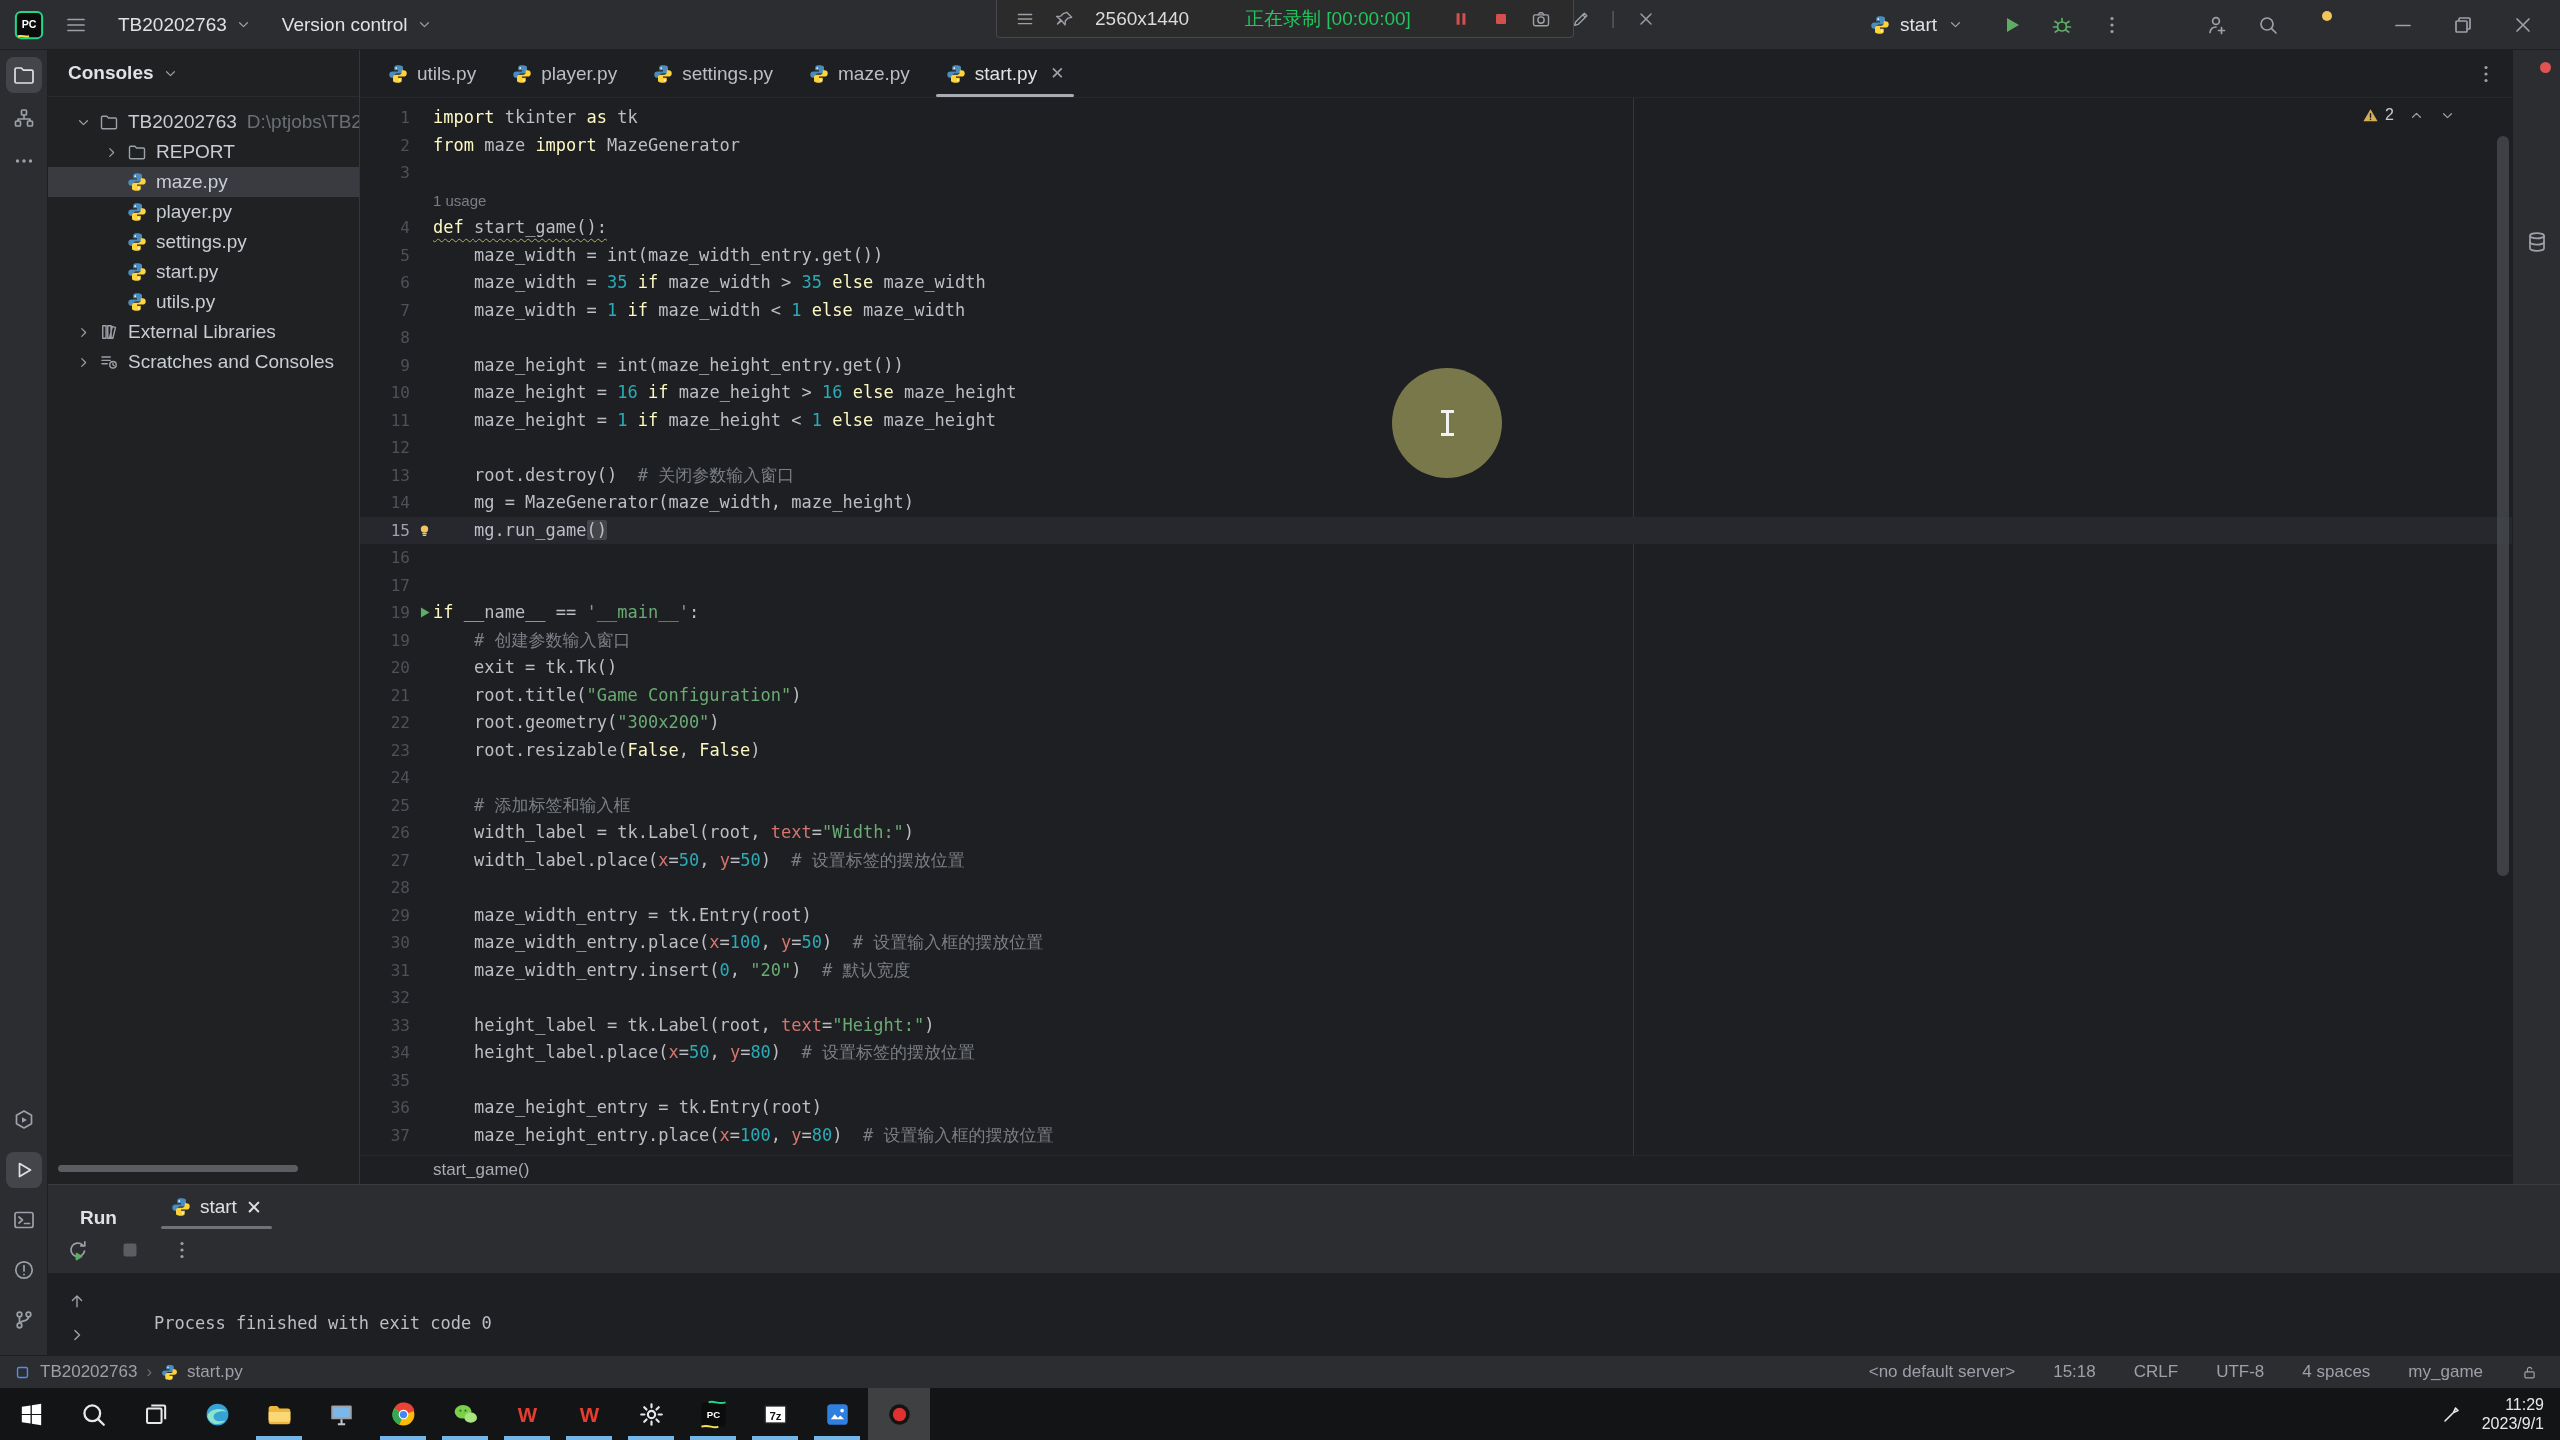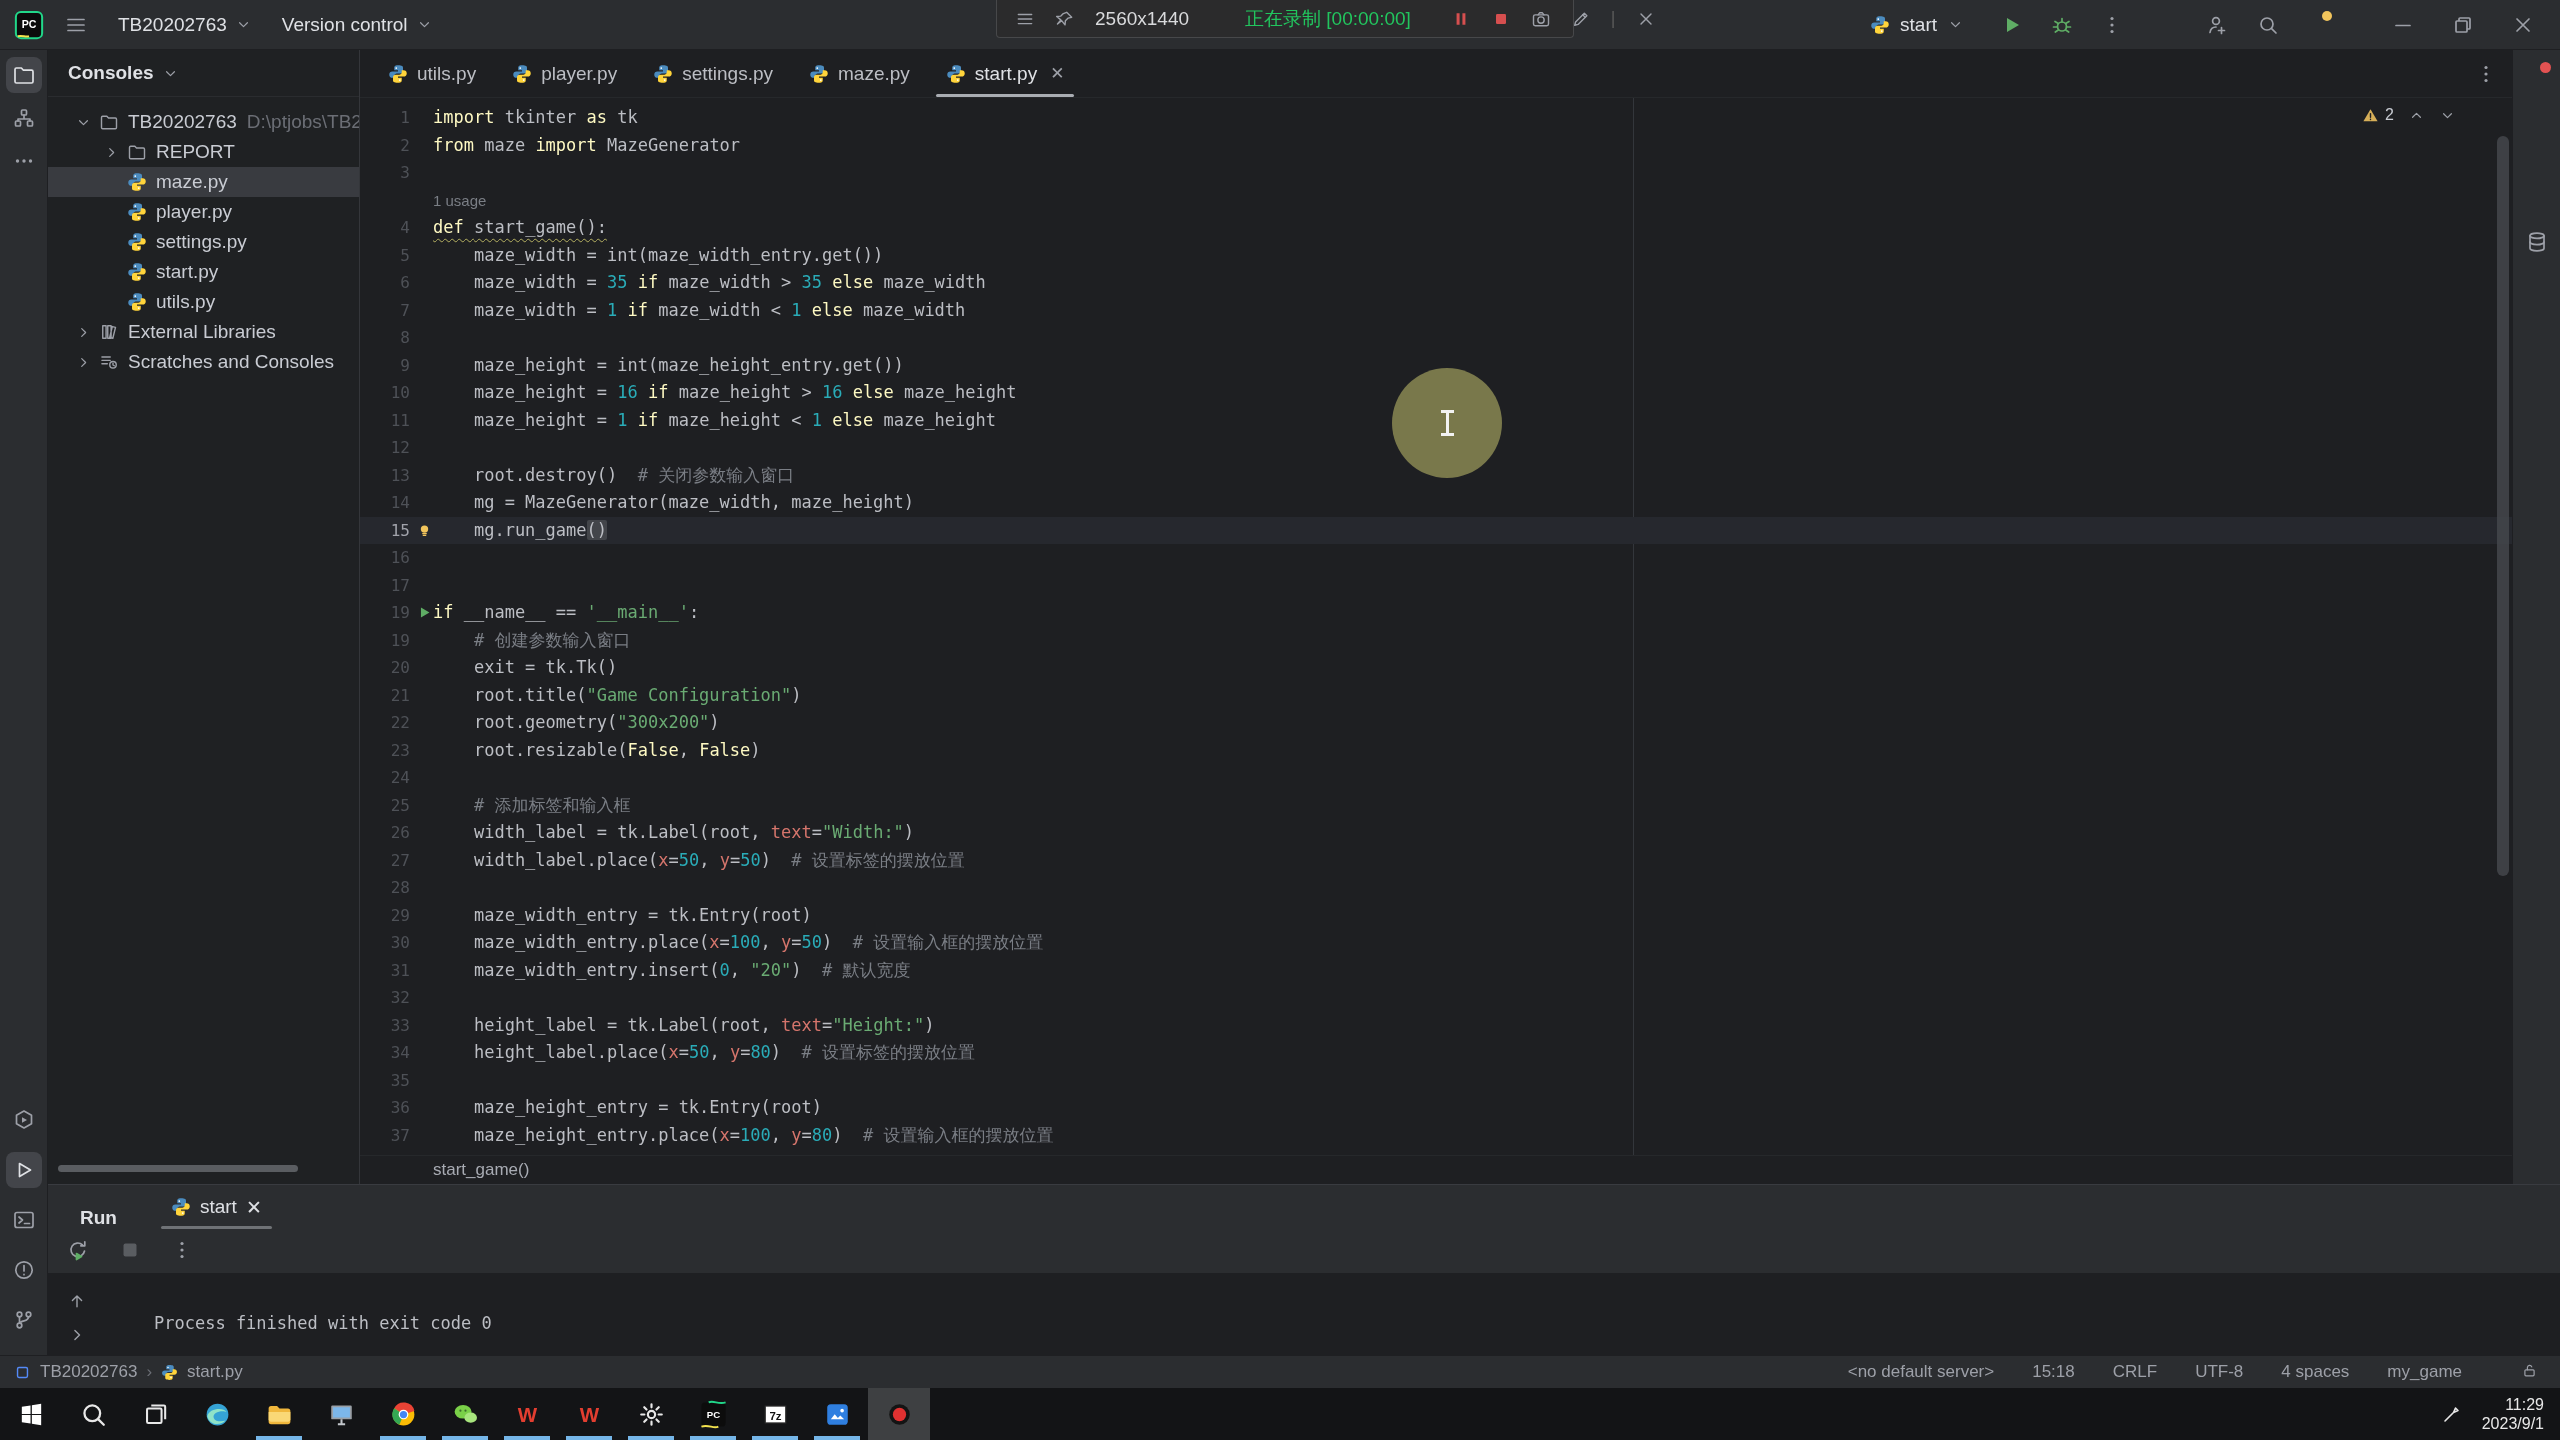--- a/index.html
+++ b/index.html
@@ -107,21 +107,21 @@
   #run-tab::after{content:"";position:absolute;left:0;right:0;bottom:0;height:3px;background:#6f7276;border-radius:2px;}
   #run-toolbar{height:42px;display:flex;align-items:center;gap:28px;padding-left:18px;}
   #run-console{position:absolute;left:0;top:88px;right:0;bottom:0;background:#1e1f22;display:flex;}
   #console-gutter{width:58px;display:flex;flex-direction:column;align-items:center;gap:14px;padding-top:18px;}
   #console-text{font-family:"DejaVu Sans Mono","Liberation Mono",monospace;font-size:17px;color:#bcbec4;padding:40px 0 0 48px;}
 
   
   #statusbar{position:absolute;left:0;top:1355px;width:2560px;height:33px;background:#2b2d30;
     border-top:1px solid #1e1f22;display:flex;align-items:center;font-size:17px;color:#9da0a8;box-sizing:border-box;}
   #status-left{display:flex;align-items:center;gap:9px;padding-left:14px;}
-  #status-right{margin-left:auto;display:flex;align-items:flex-start;gap:59px;padding-right:22px;}
+  #status-right{margin-left:auto;display:flex;align-items:center;gap:38px;padding-right:22px;}
   .status-item{white-space:nowrap;}
 
   
   #taskbar{position:absolute;left:0;top:1388px;width:2560px;height:52px;background:#131416;display:flex;align-items:stretch;}
   .tb-cell{width:62px;display:flex;align-items:center;justify-content:center;position:relative;}
   .tb-cell.active{background:#3e4042;}
   .tb-underline{position:absolute;bottom:0;left:8px;right:8px;height:4px;background:#75b6e8;}
   #tb-right{margin-left:auto;display:flex;align-items:center;gap:18px;padding-right:16px;}
   #tb-clock{text-align:right;color:#e8e8e8;font-size:16px;line-height:19px;}
 </style>

